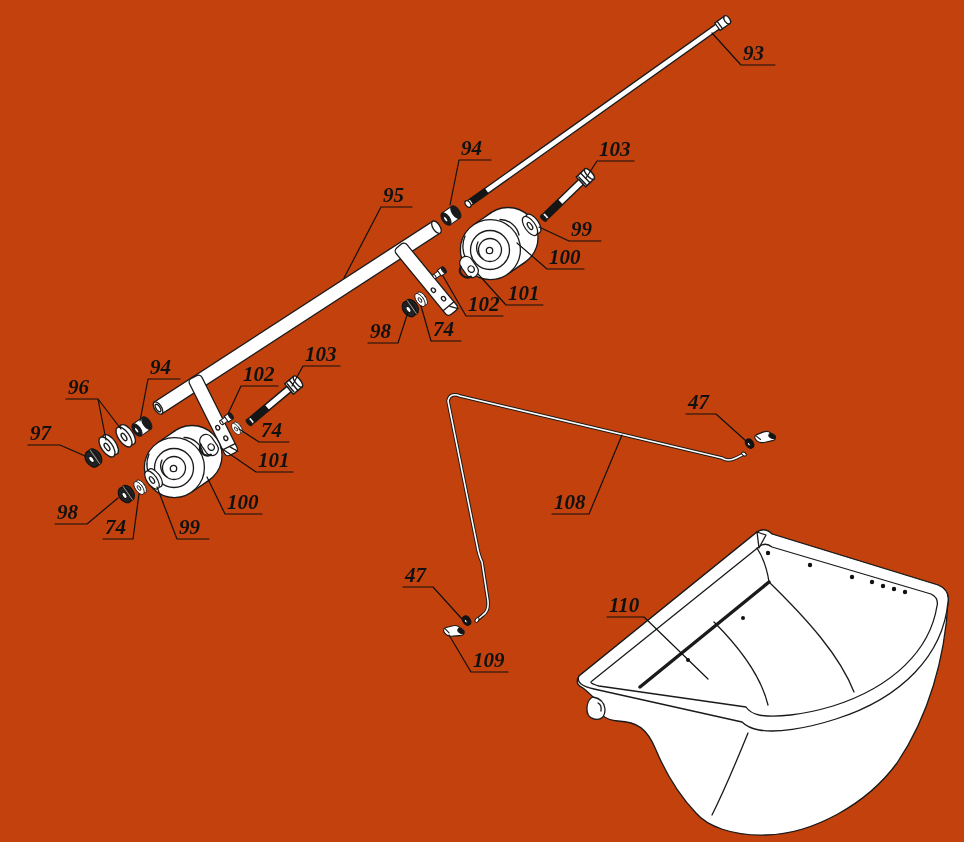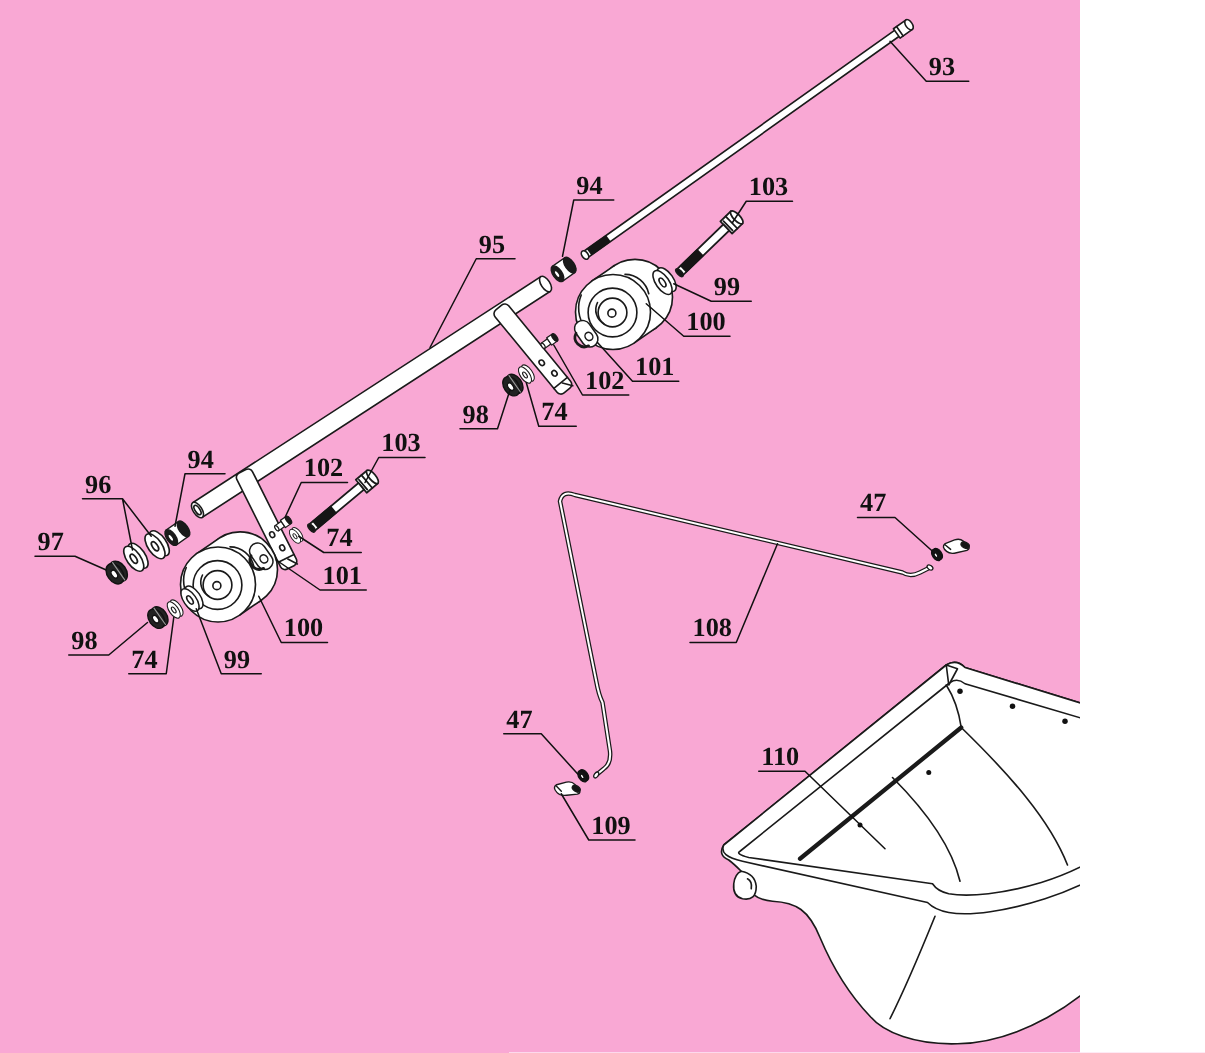--- a/index.html
+++ b/index.html
@@ -1,17 +1,17 @@
 <!DOCTYPE html>
 <html><head>
 <meta charset="utf-8">
 <style>
   html,body{margin:0;padding:0;background:#ffffff;}
-  #stage{position:relative;width:864px;height:842px;background:#f9a8d4;overflow:hidden;
-         font-family:"Liberation Serif", serif;}
+  #stage{position:relative;width:964px;height:842px;background:#c2410c;overflow:hidden;
+         font-family:"Liberation Serif", serif;font-style:italic;}
   svg{display:block;}
   text.callout{font-family:"Liberation Serif", serif;font-weight:700;font-size:21px;fill:#111;}
   .ln{stroke:#1a1a1a;stroke-width:1.3;fill:none;}
 </style>
 </head>
 <body>
 
 <div id="stage">
 <svg width="964" height="842" viewBox="0 0 964 842" stroke-linecap="round" stroke-linejoin="round">
 

